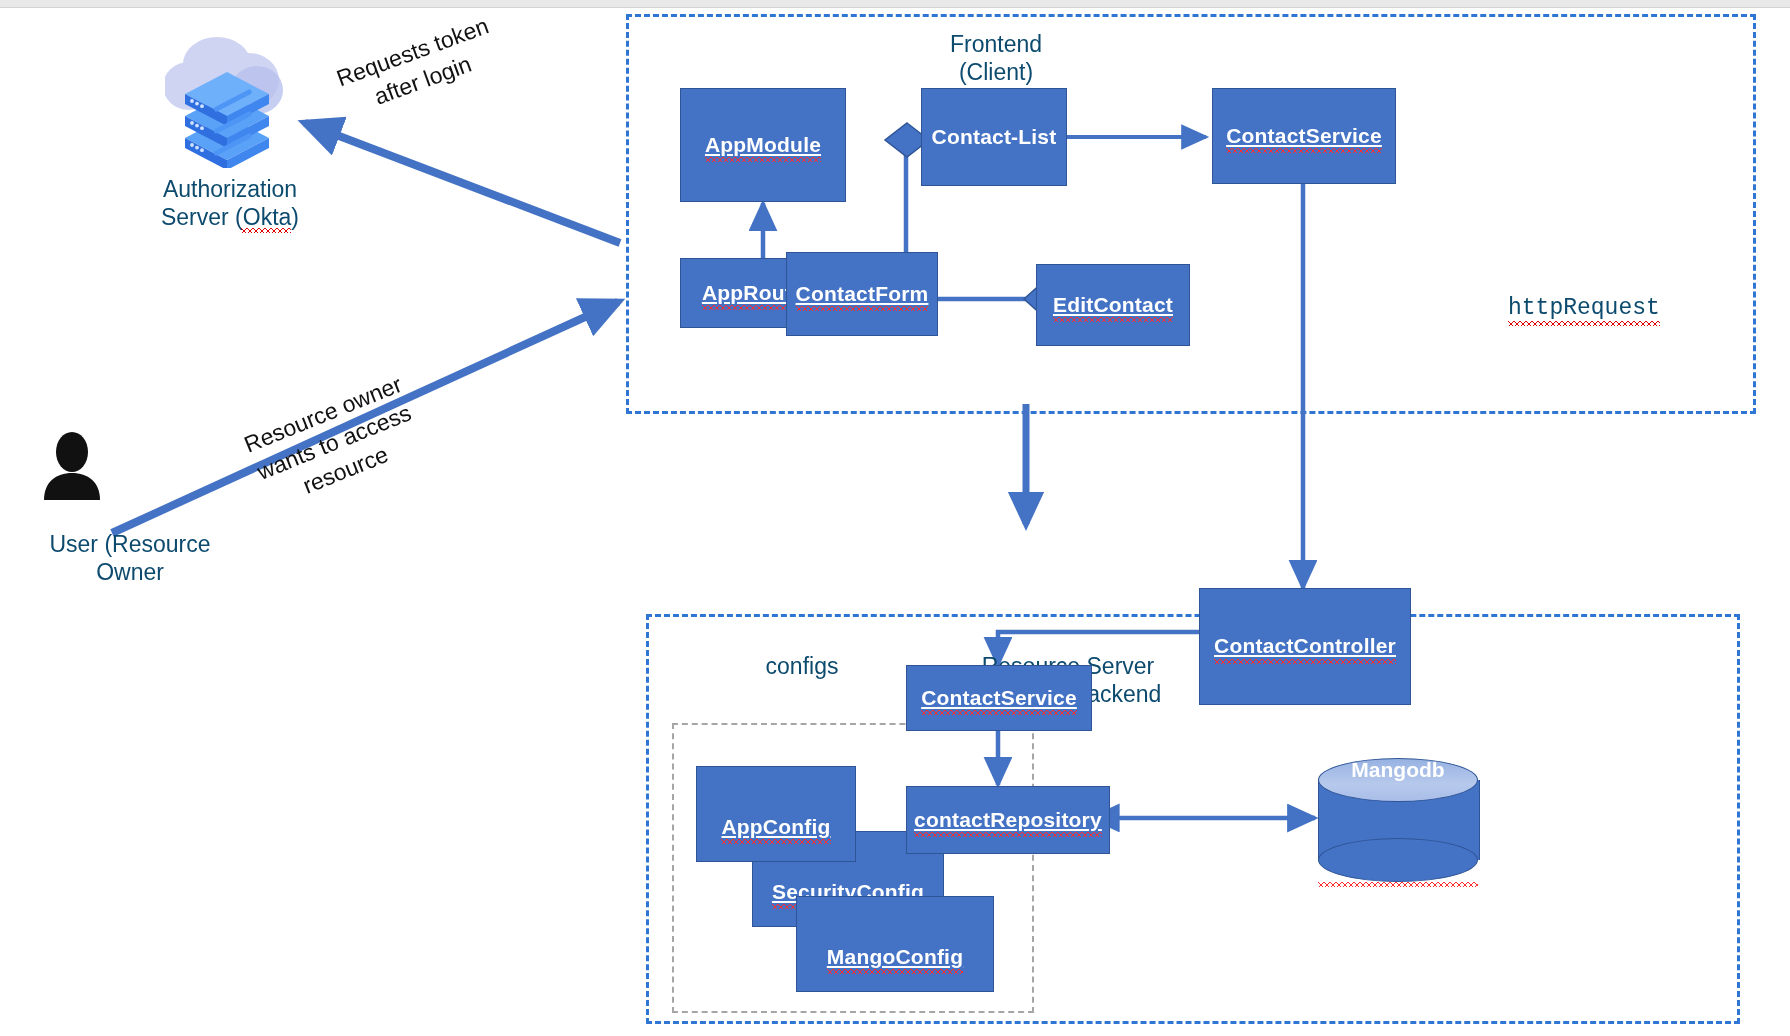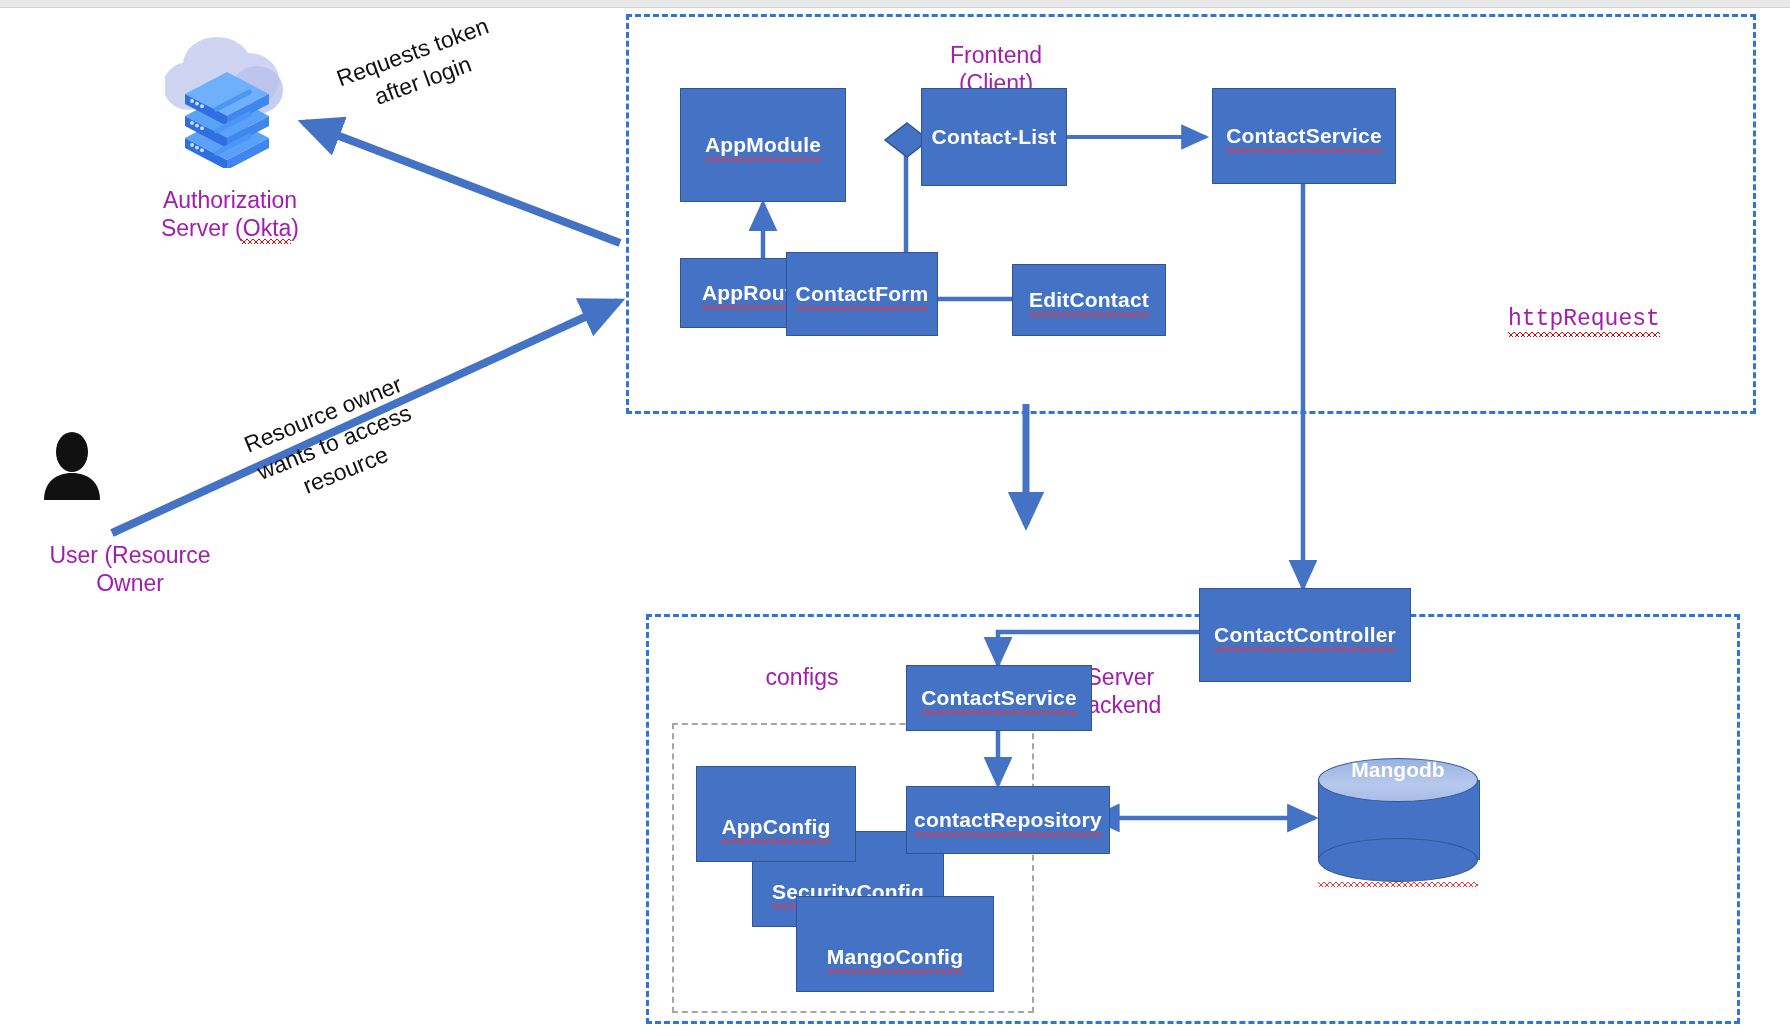--- a/index.html
+++ b/index.html
@@ -22,40 +22,40 @@
     box-sizing:border-box;
     display:flex;align-items:center;justify-content:center;
     color:#ffffff;
     font-size:21px;
     font-weight:600;
     text-align:center;
     line-height:1.1;
     letter-spacing:.2px;
   }
   .node .lbl{position:relative;display:inline-block;padding-bottom:1px;}
-  .node .lbl.u{text-underline-offset:2px;}
+  .node .lbl.u{text-decoration:underline;text-underline-offset:2px;}
 
   
   .sq{position:absolute;left:0;right:0;bottom:-5px;height:5px;
       background-image:
         linear-gradient(45deg,transparent 45%,#ff2d2d 45%,#ff2d2d 55%,transparent 55%),
         linear-gradient(-45deg,transparent 45%,#ff2d2d 45%,#ff2d2d 55%,transparent 55%);
       background-size:6px 6px;background-repeat:repeat-x;}
   .sq.dark{background-image:
         linear-gradient(45deg,transparent 45%,#e00000 45%,#e00000 55%,transparent 55%),
         linear-gradient(-45deg,transparent 45%,#e00000 45%,#e00000 55%,transparent 55%);}
 
   
   .dashed-blue{position:absolute;box-sizing:border-box;
      border:3px dashed #2e75d4;background:transparent;}
   .dashed-grey{position:absolute;box-sizing:border-box;
      border:2px dashed #a6a6a6;background:transparent;}
 
   
-  .txt{position:absolute;color:#a21caf;font-size:23px;line-height:1.23;text-align:center;margin-top:11px;}
+  .txt{position:absolute;color:#0c4a6e;font-size:23px;line-height:1.23;text-align:center;}
   .txt.left{text-align:left;font-family:Liberation Mono, monospace;}
   .txt .sqwrap{position:relative;display:inline-block;}
 
   
   .rot{position:absolute;color:#111;font-size:23px;line-height:1.3;text-align:center;
        transform-origin:50% 50%;}
 
   
   .cyl{position:absolute;}
   .cyl .body{position:absolute;left:0;top:22px;width:100%;height:calc(100% - 44px);
@@ -247,21 +247,21 @@
 
   <div class="node" style="left:921px;top:88px;width:146px;height:98px;">
     <span class="lbl"><span>Contact-List</span></span>
   </div>
 
   <div class="node" style="left:786px;top:252px;width:152px;height:84px;">
     <span class="lbl u"><span>ContactForm</span>
       <span class="sq"></span></span>
   </div>
 
-  <div class="node" style="left:1012px;top:264px;width:154px;height:72px;">
+  <div class="node" style="left:1036px;top:264px;width:154px;height:82px;">
     <span class="lbl u"><span>EditContact</span>
       <span class="sq"></span></span>
   </div>
 
   <div class="node" style="left:1212px;top:88px;width:184px;height:96px;">
     <span class="lbl u"><span>ContactService</span>
       <span class="sq"></span></span>
   </div>
 
   <div class="txt left" style="left:1508px;top:294px;width:200px;">
@@ -289,21 +289,21 @@
   <div class="node" style="left:696px;top:766px;width:160px;height:96px;align-items:flex-end;padding-bottom:22px;">
     <span class="lbl u"><span>AppConfig</span>
       <span class="sq"></span></span>
   </div>
 
   <div class="node" style="left:796px;top:896px;width:198px;height:96px;align-items:flex-end;padding-bottom:22px;">
     <span class="lbl u"><span>MangoConfig</span>
       <span class="sq"></span></span>
   </div>
 
-  <div class="node" style="left:1199px;top:588px;width:212px;height:94px;">
+  <div class="node" style="left:1199px;top:588px;width:212px;height:117px;">
     <span class="lbl u"><span>ContactController</span>
       <span class="sq"></span></span>
   </div>
 
   <div class="node" style="left:906px;top:665px;width:186px;height:66px;">
     <span class="lbl u"><span>ContactService</span>
       <span class="sq"></span></span>
   </div>
 
   <div class="node" style="left:906px;top:786px;width:204px;height:68px;">

